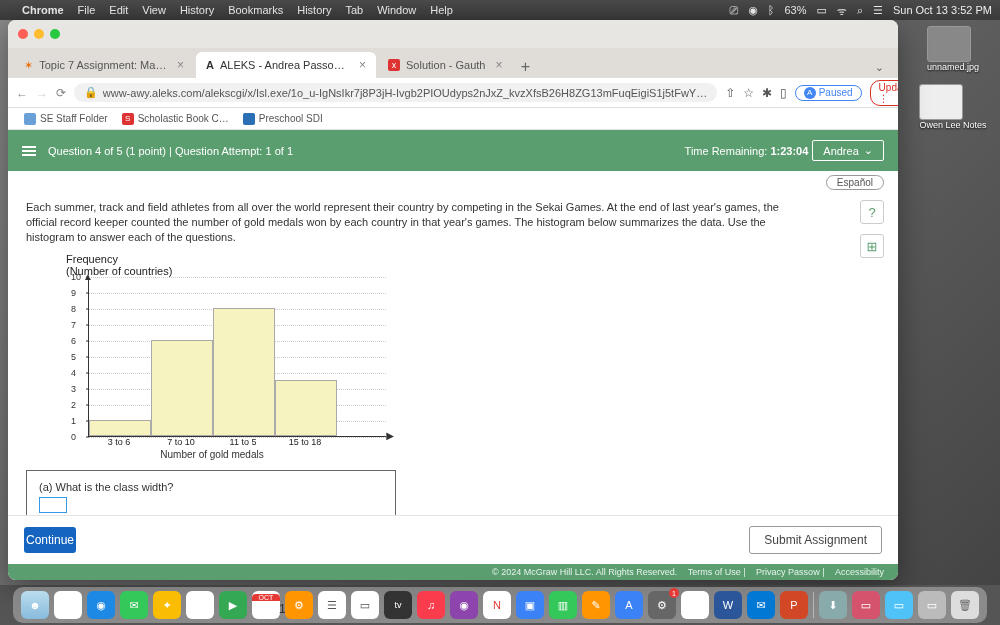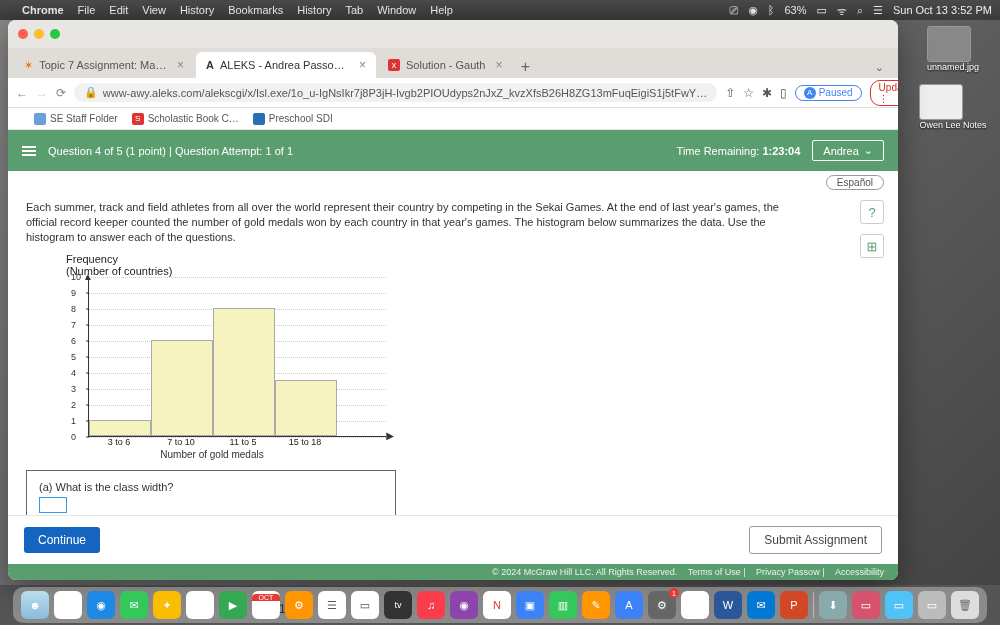--- a/index.html
+++ b/index.html
@@ -18,48 +18,48 @@
 .tab { height:26px; padding:0 10px; display:flex; align-items:center; gap:6px; border-radius:6px 6px 0 0; color:#555; max-width:180px; }
 .tab.active { background:#fff; color:#333; }
 .tab .x { color:#888; font-size:12px; margin-left:4px; }
 .plus { width:22px; height:22px; display:flex; align-items:center; justify-content:center; color:#666; font-size:16px; }
 .addrbar { height:30px; background:#fff; border-bottom:1px solid #ddd; display:flex; align-items:center; padding:0 8px; gap:8px; font-size:12px; color:#555; }
 .nav-arrow { width:18px; text-align:center; color:#888; }
 .url { flex:1; display:flex; align-items:center; gap:5px; background:#f1f1f1; border-radius:12px; padding:3px 10px; font-size:11px; color:#555; }
 .paused { border:1px solid #4285f4; color:#4285f4; border-radius:10px; padding:1px 8px; font-size:10px; display:flex; align-items:center; gap:3px;}
 .paused .pdot{width:12px;height:12px;border-radius:50%;background:#4285f4;color:#fff;font-size:8px;display:flex;align-items:center;justify-content:center;}
 .update { border:1px solid #d93025; color:#d93025; border-radius:10px; padding:1px 8px; font-size:10px; }
-.bookbar { height:22px; background:#fff; border-bottom:1px solid #e5e5e5; display:flex; align-items:center; gap:14px; padding:0 26px; font-size:10px; color:#555;}
+.bookbar { height:22px; background:#fff; border-bottom:1px solid #e5e5e5; display:flex; align-items:center; gap:14px; padding:0 16px; font-size:10px; color:#555;}
 .bookbar .bm{display:flex;align-items:center;gap:4px;}
 .bookbar .bi{width:12px;height:12px;border-radius:2px;}
 .app-hdr { background:#5a9e6f; color:#fff; padding:10px 14px; display:flex; justify-content:space-between; align-items:center; font-size:11px; }
 .app-hdr-left{display:flex;align-items:center;gap:12px;}
 .hamb{display:flex;flex-direction:column;gap:2px;}
 .hamb span{width:14px;height:2px;background:#fff;}
-.app-hdr-right{display:flex;align-items:center;gap:12px;}
+.app-hdr-right{display:flex;align-items:center;gap:4px;}
 .user-btn{border:1px solid #fff;padding:3px 10px;border-radius:2px;display:flex;align-items:center;gap:5px;}
 .esp-row{display:flex;justify-content:flex-end;padding:4px 14px;}
 .esp{border:1px solid #999;border-radius:10px;padding:1px 10px;font-size:10px;color:#555;}
 .content { padding:6px 18px; font-size:11px; color:#333; overflow:auto; flex:1; position:relative;}
 .side-tools{position:absolute;right:14px;top:6px;display:flex;flex-direction:column;gap:10px;}
 .tool-btn{width:24px;height:24px;border:1px solid #ccc;border-radius:3px;display:flex;align-items:center;justify-content:center;color:#5a9e6f;font-size:13px;}
 .chart { margin:8px 0 8px 40px; position:relative; width:320px; }
 .chart-title{font-size:11px;color:#222;margin-bottom:0;}
 .plot{position:relative;height:160px;border-left:1px solid #333;border-bottom:1px solid #333;margin-left:22px;}
 .grid{position:absolute;left:0;right:0;border-top:1px dotted #ccc;}
 .ytick{position:absolute;left:-18px;font-size:9px;transform:translateY(-50%);}
 .ymk{position:absolute;left:-3px;width:3px;height:1px;background:#333;transform:translateY(-0.5px);}
 .bar{position:absolute;bottom:0;background:#f7f3c1;border:1px solid #aaa;}
 .xticks{display:flex;margin-left:22px;font-size:9px;color:#222;}
 .xticks span{width:62px;text-align:center;}
 .xlabel{text-align:center;font-size:10px;margin-top:2px;margin-left:22px;width:248px;}
 .qbox{border:1px solid #666;padding:10px 12px;width:370px;font-size:11px;margin-top:10px;}
 .qbox .inp{width:28px;height:16px;border:1px solid #349beb;margin-top:4px;margin-bottom:8px;}
 .footer{display:flex;justify-content:space-between;align-items:center;padding:10px 16px;border-top:1px solid #e5e5e5;}
-.btn-cont{background:#1565c0;color:#fff;padding:6px 14px;border-radius:3px;font-size:12px;}
+.btn-cont{background:#1565c0;color:#fff;padding:6px 2px;border-radius:3px;font-size:12px;}
 .btn-sub{border:1px solid #999;color:#444;padding:6px 14px;border-radius:3px;font-size:12px;background:#fff;}
 .copy{background:#5a9e6f;color:#e8f3ec;font-size:9px;text-align:right;padding:3px 14px;}
 .copy span{margin-left:8px;}
 .dock{position:absolute;bottom:2px;left:50%;transform:translateX(-50%);height:36px;background:rgba(220,220,220,.4);border-radius:10px;padding:3px 8px;display:flex;gap:5px;align-items:center;backdrop-filter:blur(3px);}
 .dock .di{width:28px;height:28px;border-radius:6px;display:flex;align-items:center;justify-content:center;font-size:11px;color:#fff;position:relative;}
 .dock .sep{width:1px;height:26px;background:rgba(255,255,255,.4);}
 .badge{position:absolute;top:-3px;right:-3px;width:10px;height:10px;border-radius:50%;background:#e53935;font-size:7px;display:flex;align-items:center;justify-content:center;}
 .arrow-up{position:absolute;left:-6px;top:-6px;font-size:10px;color:#333;}
 .arrow-rt{position:absolute;right:-8px;bottom:-5px;font-size:10px;color:#333;}
 </style>

